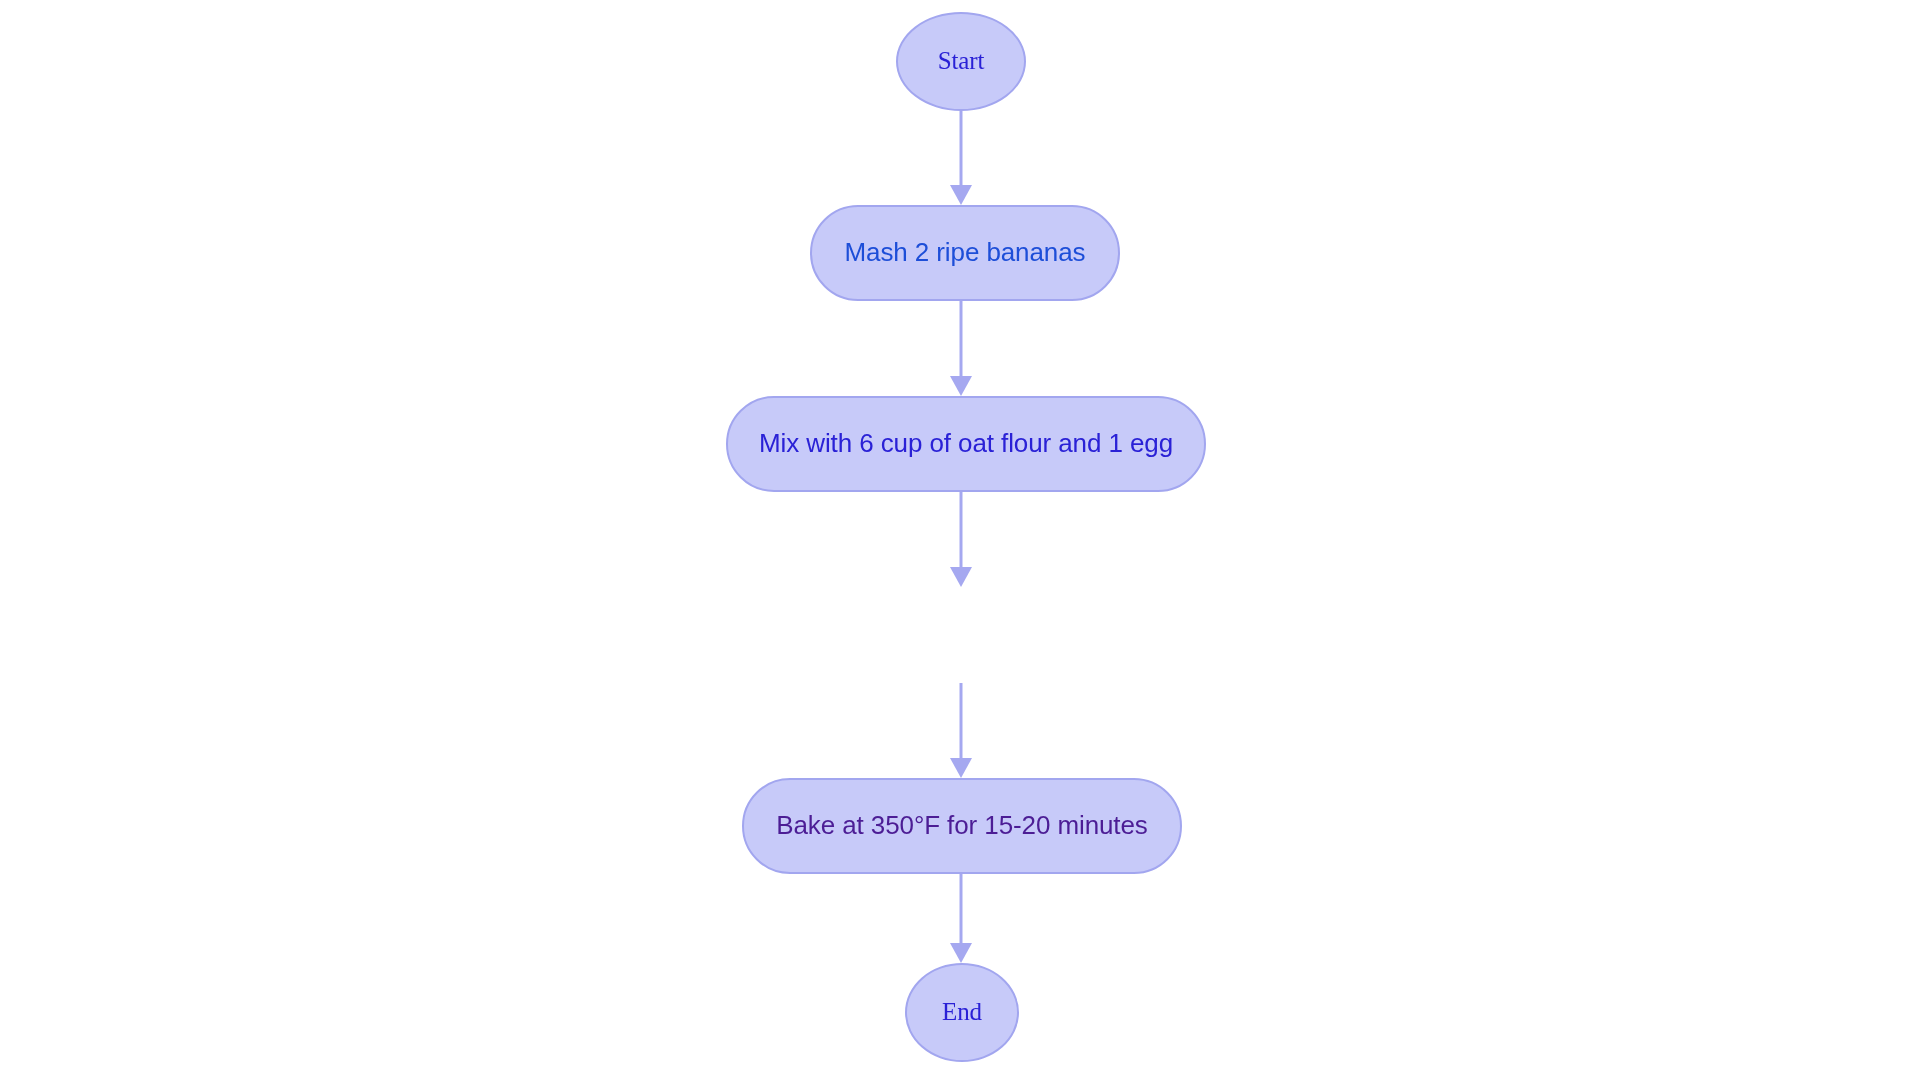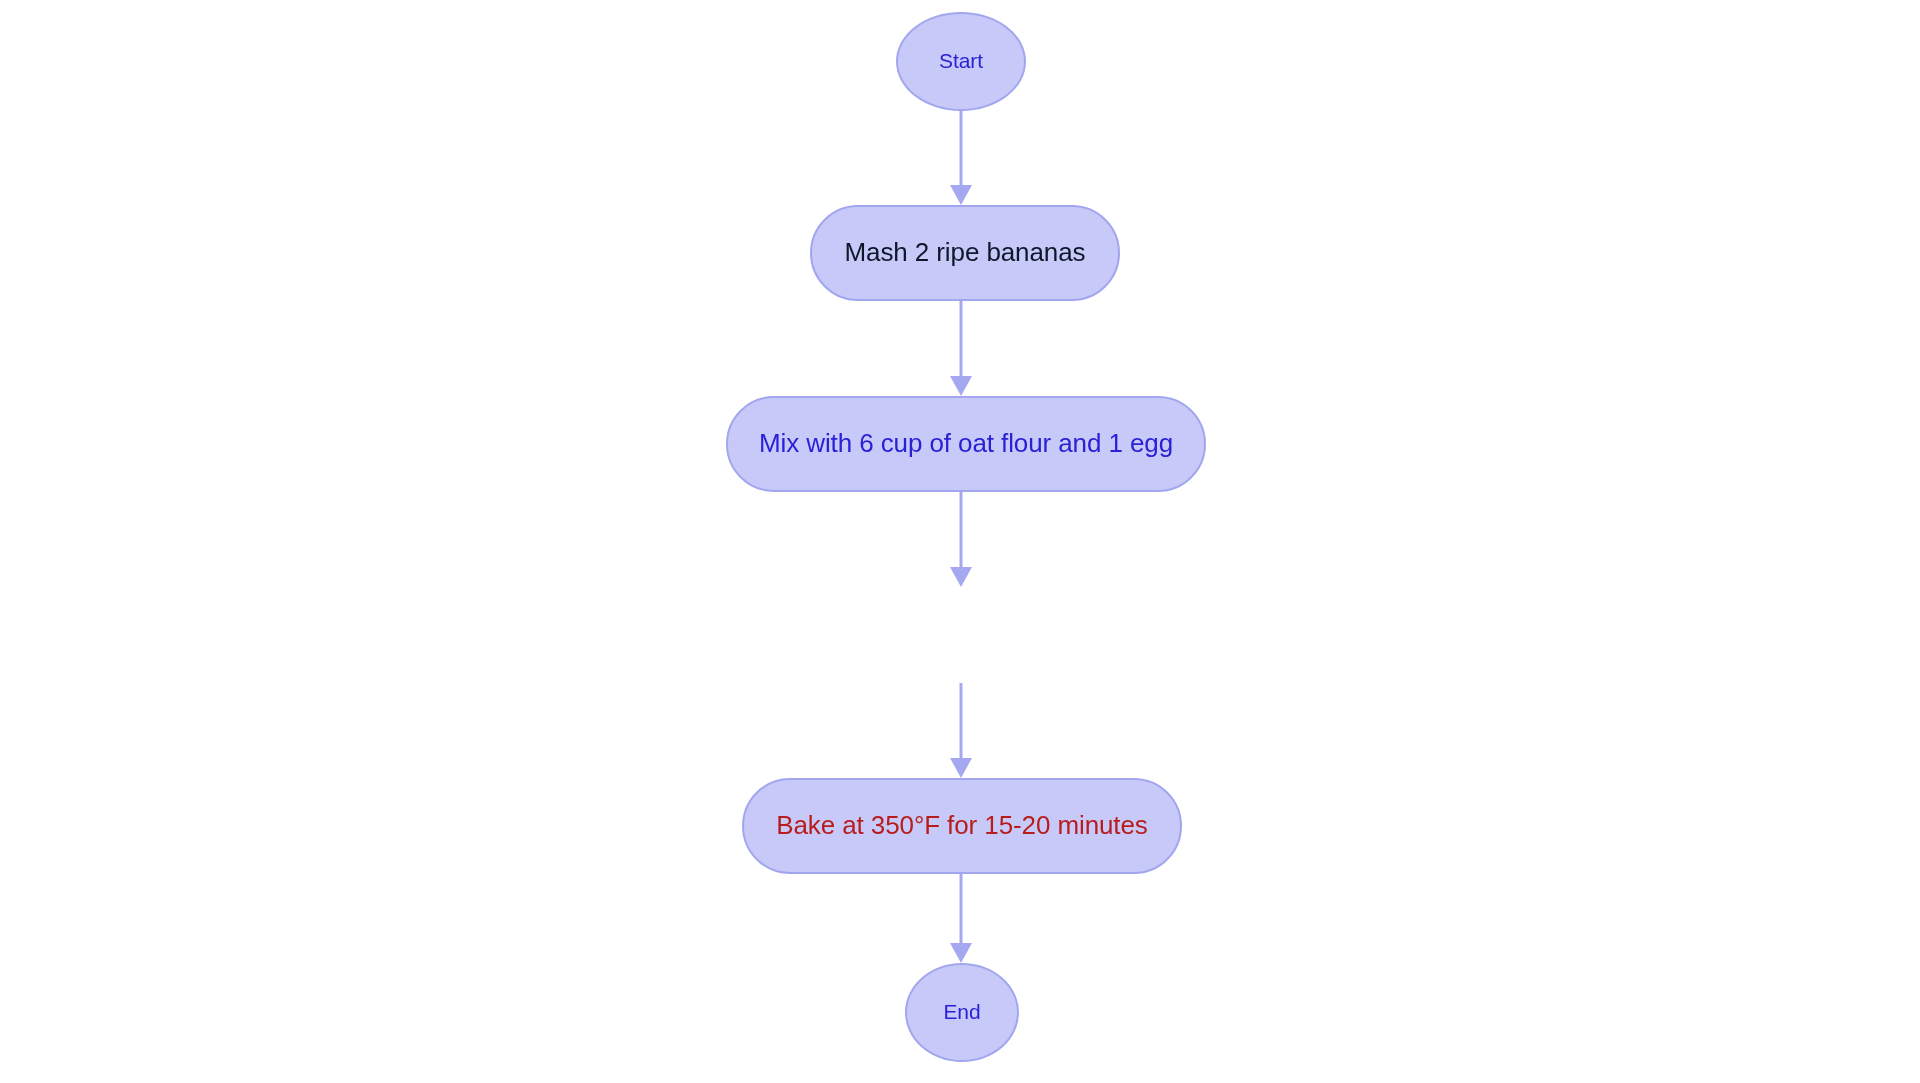--- a/index.html
+++ b/index.html
@@ -48,21 +48,22 @@
     background: #c7caf9;
     border: 2px solid #a2a6ef;
     color: #2a21d6;
     text-align: center;
     white-space: nowrap;
     letter-spacing: -0.1px;
   }
 
   .node.terminal {
     border-radius: 50%;
-    font-size: 21px;
+    font-size: 25px;
+    font-family: Liberation Serif, serif;
   }
 
   .node.process {
     border-radius: 999px;
     font-size: 26px;
   }
 
   .node-label {
     display: block;
     line-height: 1;
@@ -94,27 +95,27 @@
       <g>
         <line x1="961" y1="874" x2="961" y2="945" stroke="#a5a8f0" stroke-width="3"></line>
         <polygon points="950,943 972,943 961,963" fill="#a5a8f0"></polygon>
       </g>
     </svg>
 
   <div id="node-layer">
       <div class="node terminal" style="left: 896px; top: 12px; width: 130px; height: 99px; background: rgb(199, 202, 249); border-color: rgb(162, 166, 239); color: rgb(42, 33, 214);">
         <span class="node-label">Start</span>
       </div>
-      <div class="node process" style="left: 810px; top: 205px; width: 310px; height: 96px; background: rgb(199, 202, 249); border-color: rgb(162, 166, 239); color: #0f172a;">
+      <div class="node process" style="left: 810px; top: 205px; width: 310px; height: 96px; background: rgb(199, 202, 249); border-color: rgb(162, 166, 239); color: #1d4ed8;">
         <span class="node-label">Mash 2 ripe bananas</span>
       </div>
       <div class="node process" style="left: 726px; top: 396px; width: 480px; height: 96px; background: rgb(199, 202, 249); border-color: rgb(162, 166, 239); color: rgb(42, 33, 214);">
         <span class="node-label">Mix with 6 cup of oat flour and 1 egg</span>
       </div>
-      <div class="node process" style="left: 742px; top: 778px; width: 440px; height: 96px; background: rgb(199, 202, 249); border-color: rgb(162, 166, 239); color: #b91c1c;">
+      <div class="node process" style="left: 742px; top: 778px; width: 440px; height: 96px; background: rgb(199, 202, 249); border-color: rgb(162, 166, 239); color: #4c1d95;">
         <span class="node-label">Bake at 350°F for 15-20 minutes</span>
       </div>
       <div class="node terminal" style="left: 905px; top: 963px; width: 114px; height: 99px; background: rgb(199, 202, 249); border-color: rgb(162, 166, 239); color: rgb(42, 33, 214);">
         <span class="node-label">End</span>
       </div>
     </div>
 
 </div>
 
 </body></html>

